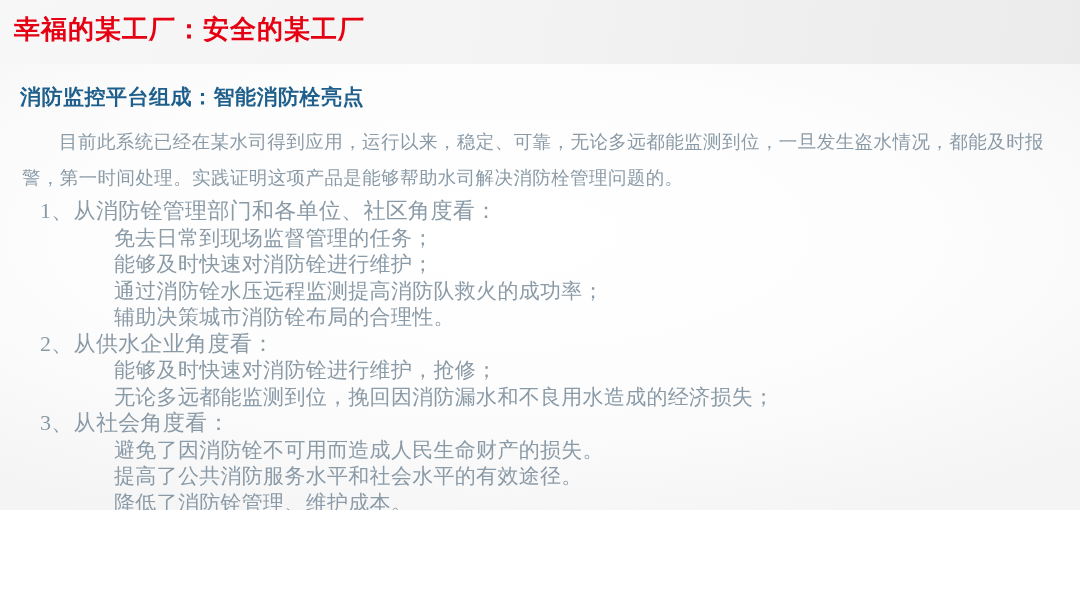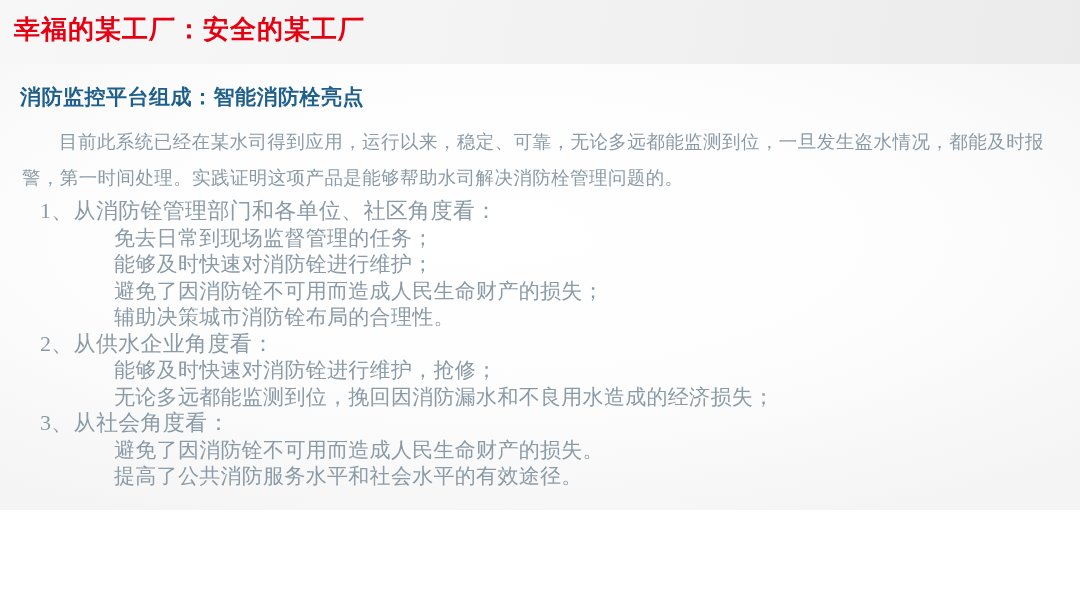--- a/index.html
+++ b/index.html
@@ -130,35 +130,36 @@
   <div class="body-area">
 
     <p class="para">目前此系统已经在某水司得到应用，运行以来，稳定、可靠，无论多远都能监测到位，一旦发生盗水情况，都能及时报警，第一时间处理。实践证明这项产品是能够帮助水司解决消防栓管理问题的。</p>
 
     <ul class="list" id="items-list">
         <li class="list-item">
           <div class="item-head">1、从消防铨管理部门和各单位、社区角度看：</div>
           <ul class="sub-list">
             <li class="sub-item">免去日常到现场监督管理的任务；</li>
             <li class="sub-item">能够及时快速对消防铨进行维护；</li>
-            <li class="sub-item">避免了因消防铨不可用而造成人民生命财产的损失；</li>
+            <li class="sub-item">通过消防铨水压远程监测提高消防队救火的成功率；</li>
             <li class="sub-item">辅助决策城市消防铨布局的合理性。</li>
           </ul>
         </li>
         <li class="list-item">
           <div class="item-head">2、从供水企业角度看：</div>
           <ul class="sub-list">
             <li class="sub-item">能够及时快速对消防铨进行维护，抢修；</li>
             <li class="sub-item">无论多远都能监测到位，挽回因消防漏水和不良用水造成的经济损失；</li>
           </ul>
         </li>
         <li class="list-item">
           <div class="item-head">3、从社会角度看：</div>
           <ul class="sub-list">
             <li class="sub-item">避免了因消防铨不可用而造成人民生命财产的损失。</li>
             <li class="sub-item">提高了公共消防服务水平和社会水平的有效途径。</li>
+            <li class="sub-item">降低了消防铨管理、维护成本。</li>
           </ul>
         </li>
       </ul>
 
   </div>
 
 </div>
 
 </body></html>

